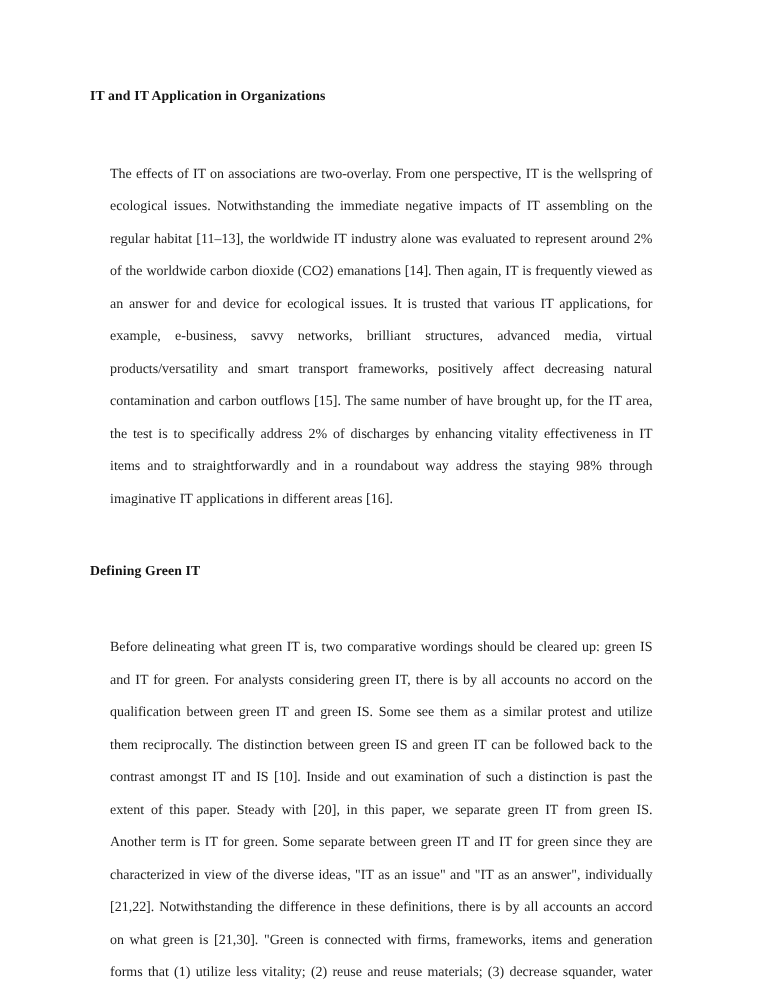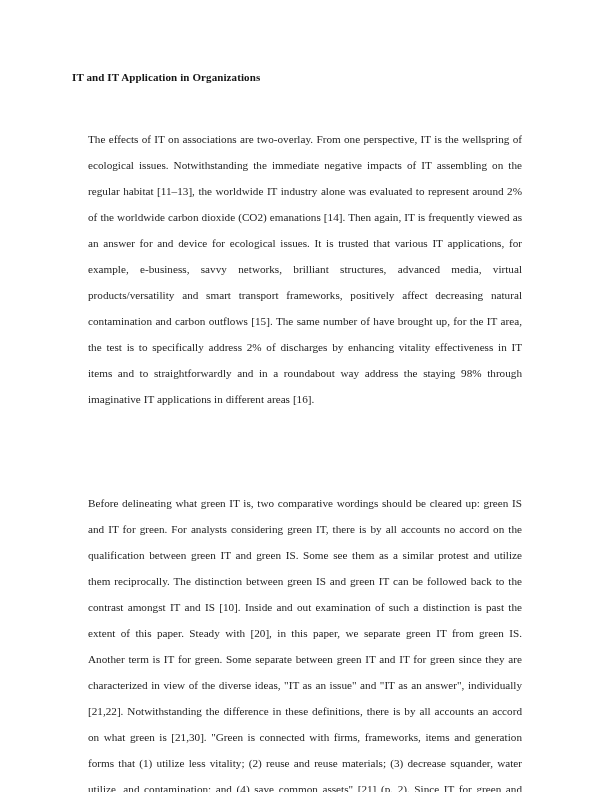--- a/index.html
+++ b/index.html
@@ -59,19 +59,20 @@
   <div class="content">
 
     <h2 class="section-heading">IT and IT Application in Organizations</h2>
 
     <div class="gap-heading-to-para"></div>
 
     <p class="body-para">The effects of IT on associations are two-overlay. From one perspective, IT is the wellspring of ecological issues. Notwithstanding the immediate negative impacts of IT assembling on the regular habitat [11–13], the worldwide IT industry alone was evaluated to represent around 2% of the worldwide carbon dioxide (CO2) emanations [14]. Then again, IT is frequently viewed as an answer for and device for ecological issues. It is trusted that various IT applications, for example, e-business, savvy networks, brilliant structures, advanced media, virtual products/versatility and smart transport frameworks, positively affect decreasing natural contamination and carbon outflows [15]. The same number of have brought up, for the IT area, the test is to specifically address 2% of discharges by enhancing vitality effectiveness in IT items and to straightforwardly and in a roundabout way address the staying 98% through imaginative IT applications in different areas [16].</p>
 
     <div class="gap-para-to-heading"></div>
 
+    <h2 class="section-heading">Defining Green IT</h2>
 
     <div class="gap-heading2-to-para"></div>
 
     <p class="body-para">Before delineating what green IT is, two comparative wordings should be cleared up: green IS and IT for green. For analysts considering green IT, there is by all accounts no accord on the qualification between green IT and green IS. Some see them as a similar protest and utilize them reciprocally. The distinction between green IS and green IT can be followed back to the contrast amongst IT and IS [10]. Inside and out examination of such a distinction is past the extent of this paper. Steady with [20], in this paper, we separate green IT from green IS. Another term is IT for green. Some separate between green IT and IT for green since they are characterized in view of the diverse ideas, "IT as an issue" and "IT as an answer", individually [21,22]. Notwithstanding the difference in these definitions, there is by all accounts an accord on what green is [21,30]. "Green is connected with firms, frameworks, items and generation forms that (1) utilize less vitality; (2) reuse and reuse materials; (3) decrease squander, water utilize, and contamination; and (4) save common assets" [21] (p. 2). Since IT for green and green IT share shared objectives for natural supportability, we regard IT for green as a major aspect of green IT. Hence, in this paper, we characterize green IT by consolidating meanings of green IT and IT for green proposed by Cai, Chen and Bose [21], that is green IT is the act of outlining, assembling, utilizing and discarding PC, servers and related subsystems productively and viably with negligible or no effect on nature, and with a solid concentrate on utilizing data frameworks to upgrade supportability over the economy.</p>
 
   </div>
 </div>
 
 </body></html>

